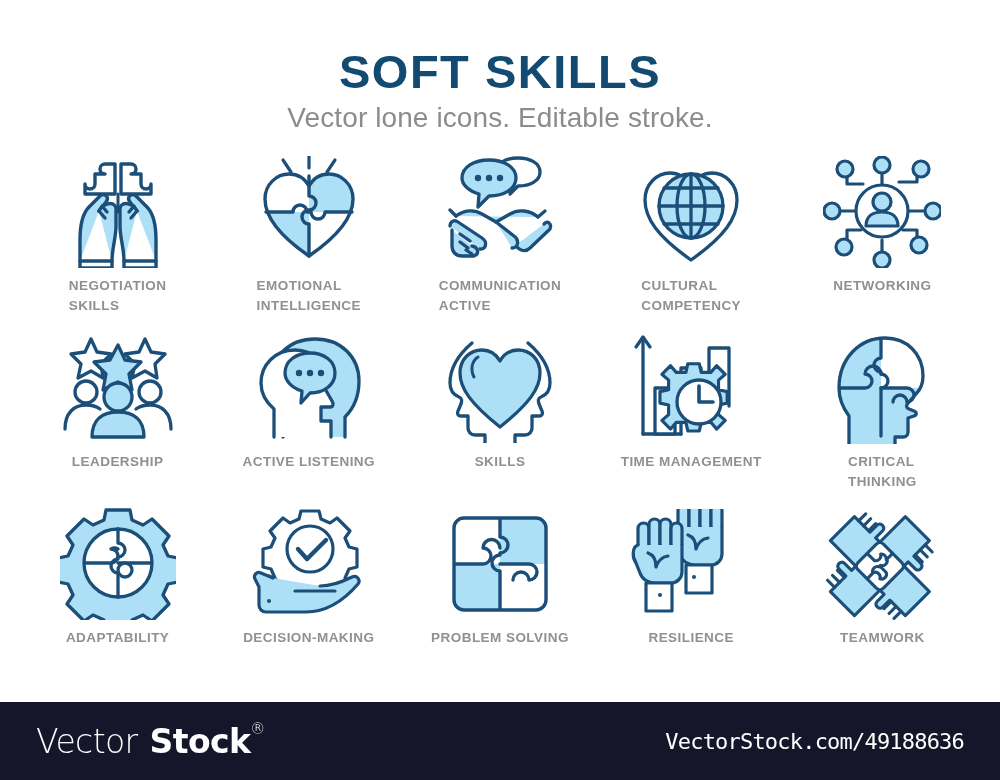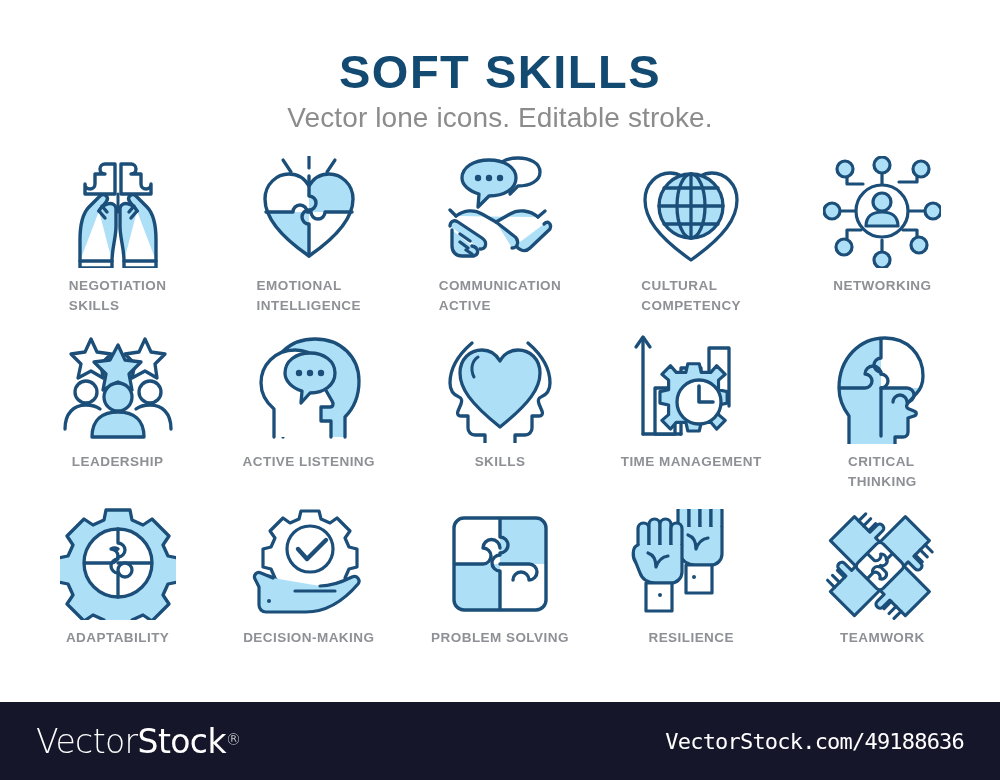--- a/index.html
+++ b/index.html
@@ -86,24 +86,24 @@
     justify-content:space-between;
     padding:0 36px;
     box-sizing:border-box;
   }
   .brand{
     color:#ffffff;
     font-size:33px;
     letter-spacing:-0.6px;
     font-family:"DejaVu Sans",sans-serif;
     display:flex;
-    align-items:flex-end;
+    align-items:center;
   }
   .brand .b-light{font-weight:300;}
-  .brand .b-bold{font-weight:normal;}
+  .brand .b-bold{font-weight:bold;margin-left:12px;}
   .brand .b-reg{font-size:15px;position:relative;top:-12px;font-weight:300;}
   .url{
     color:#ffffff;
     font-size:22px;
     font-family:"DejaVu Sans Mono","Liberation Mono",monospace;
     letter-spacing:-0.8px;
   }
 </style>
 </head>
 <body>

